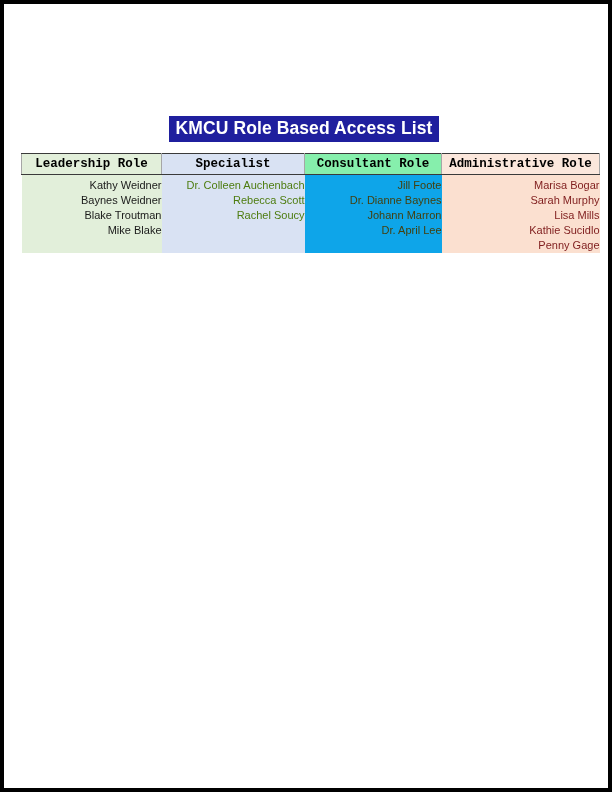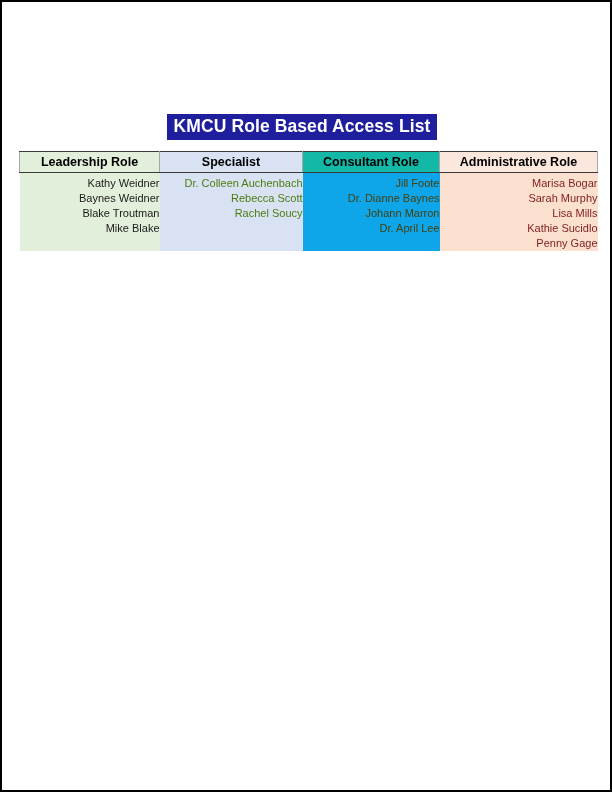--- a/index.html
+++ b/index.html
@@ -5,21 +5,21 @@
   html, body {
     margin: 0;
     padding: 0;
     background: #6e6e6e;
   }
   .page {
     position: relative;
     width: 612px;
     height: 792px;
     background: #ffffff;
-    border: 2px solid #000000;
+    border: 4px solid #000000;
     box-sizing: border-box;
     overflow: hidden;
     font-family: "Liberation Sans", sans-serif;
   }
 
   
   .title-banner {
     position: absolute;
     left: 165px;
     top: 112px;
@@ -64,39 +64,40 @@
     vertical-align: middle;
     font-size: 12.5px;
     font-weight: bold;
     color: #000000;
     border-top: 1.6px solid #3a3a3a;
     border-bottom: 1.6px solid #3a3a3a;
     border-left: 1.2px solid #a6a6a6;
     border-right: 1.2px solid #a6a6a6;
     box-sizing: border-box;
     white-space: nowrap;
+    font-family: Liberation Mono, monospace;
   }
   .role-table td {
     padding: 0 0 0 5px;
     vertical-align: top;
     box-sizing: border-box;
     height: 78px;
     text-align: right;
   }
   .role-table td .name {
     font-size: 11px;
     line-height: 15.1px;
     white-space: nowrap;
   }
   .pad-top { height: 3px; }
 
   
   .hd-0 { background: #e2efda; }
   .hd-1 { background: #d9e2f3; }
-  .hd-2 { background: #14b8a6; }
+  .hd-2 { background: #86efac; }
   .hd-3 { background: #fbe7dc; }
 
   .bd-0 { background: #e2efda; color: #1a1a1a; }
   .bd-1 { background: #d9e2f3; color: #4d7c0f; }
   .bd-2 { background: #0ea5e9; color: #44400f; }
   .bd-3 { background: #fbe0d0; color: #7f1d1d; margin-top: 16px; }
 </style>
 </head>
 <body>
 

